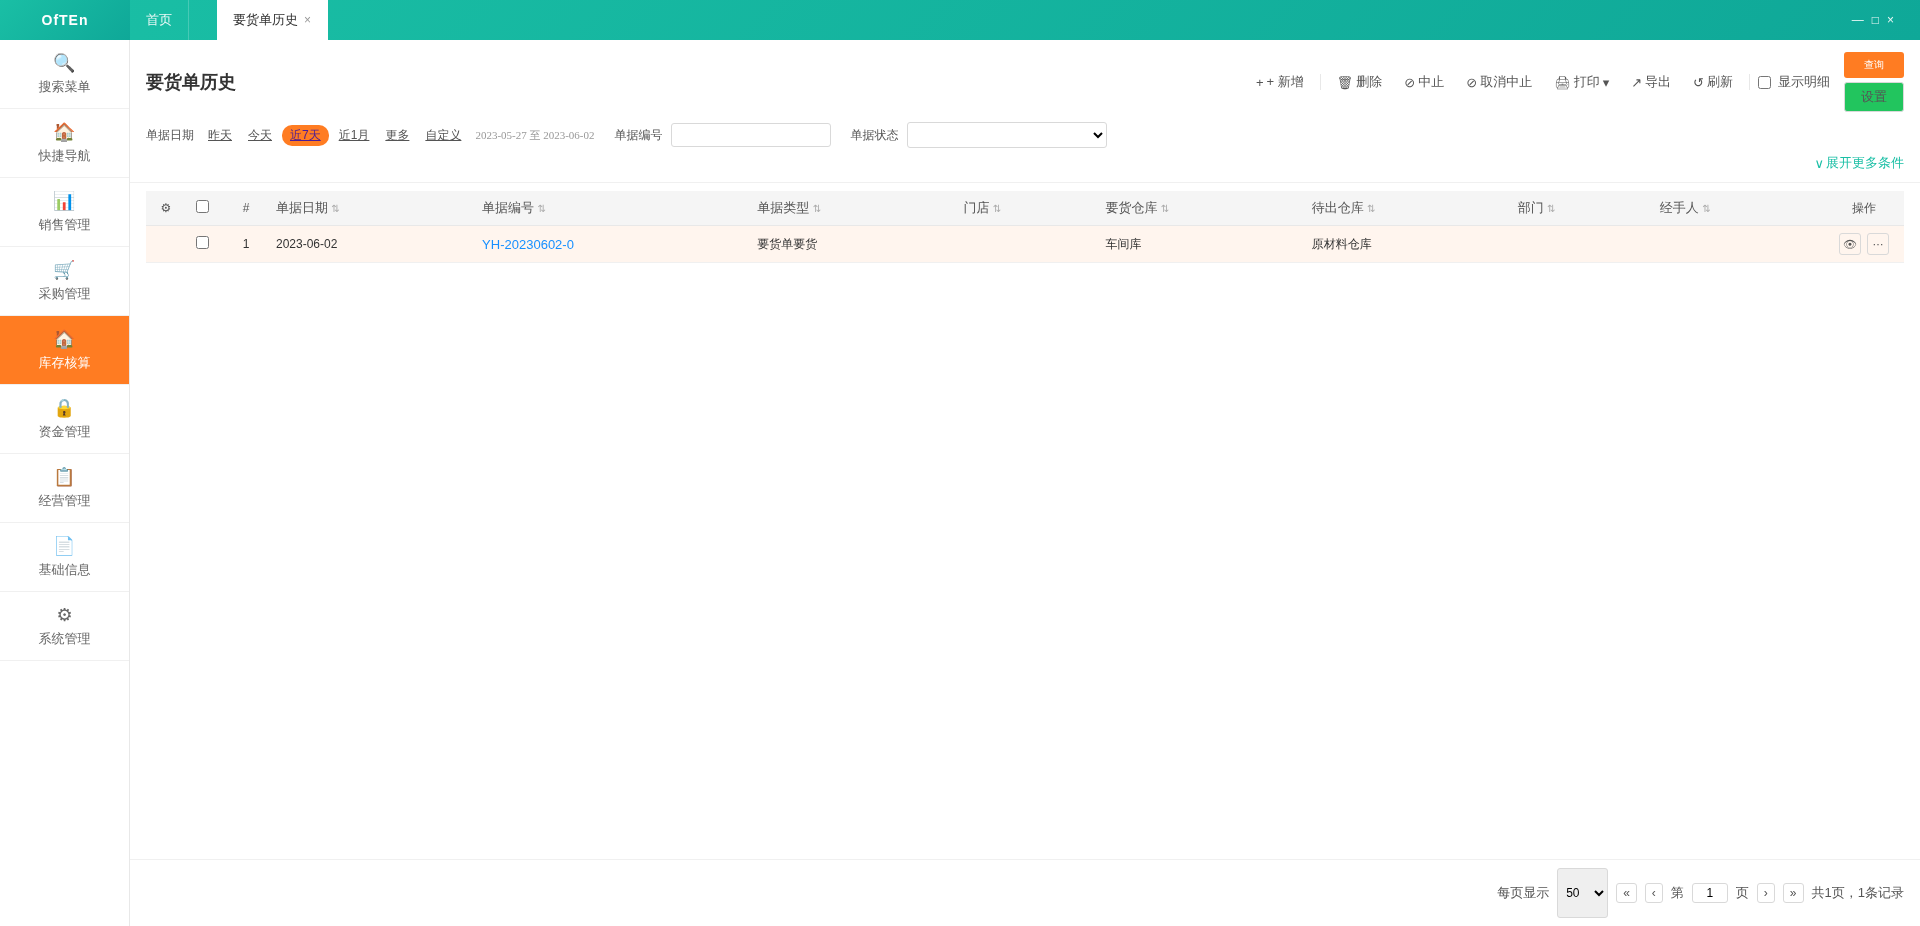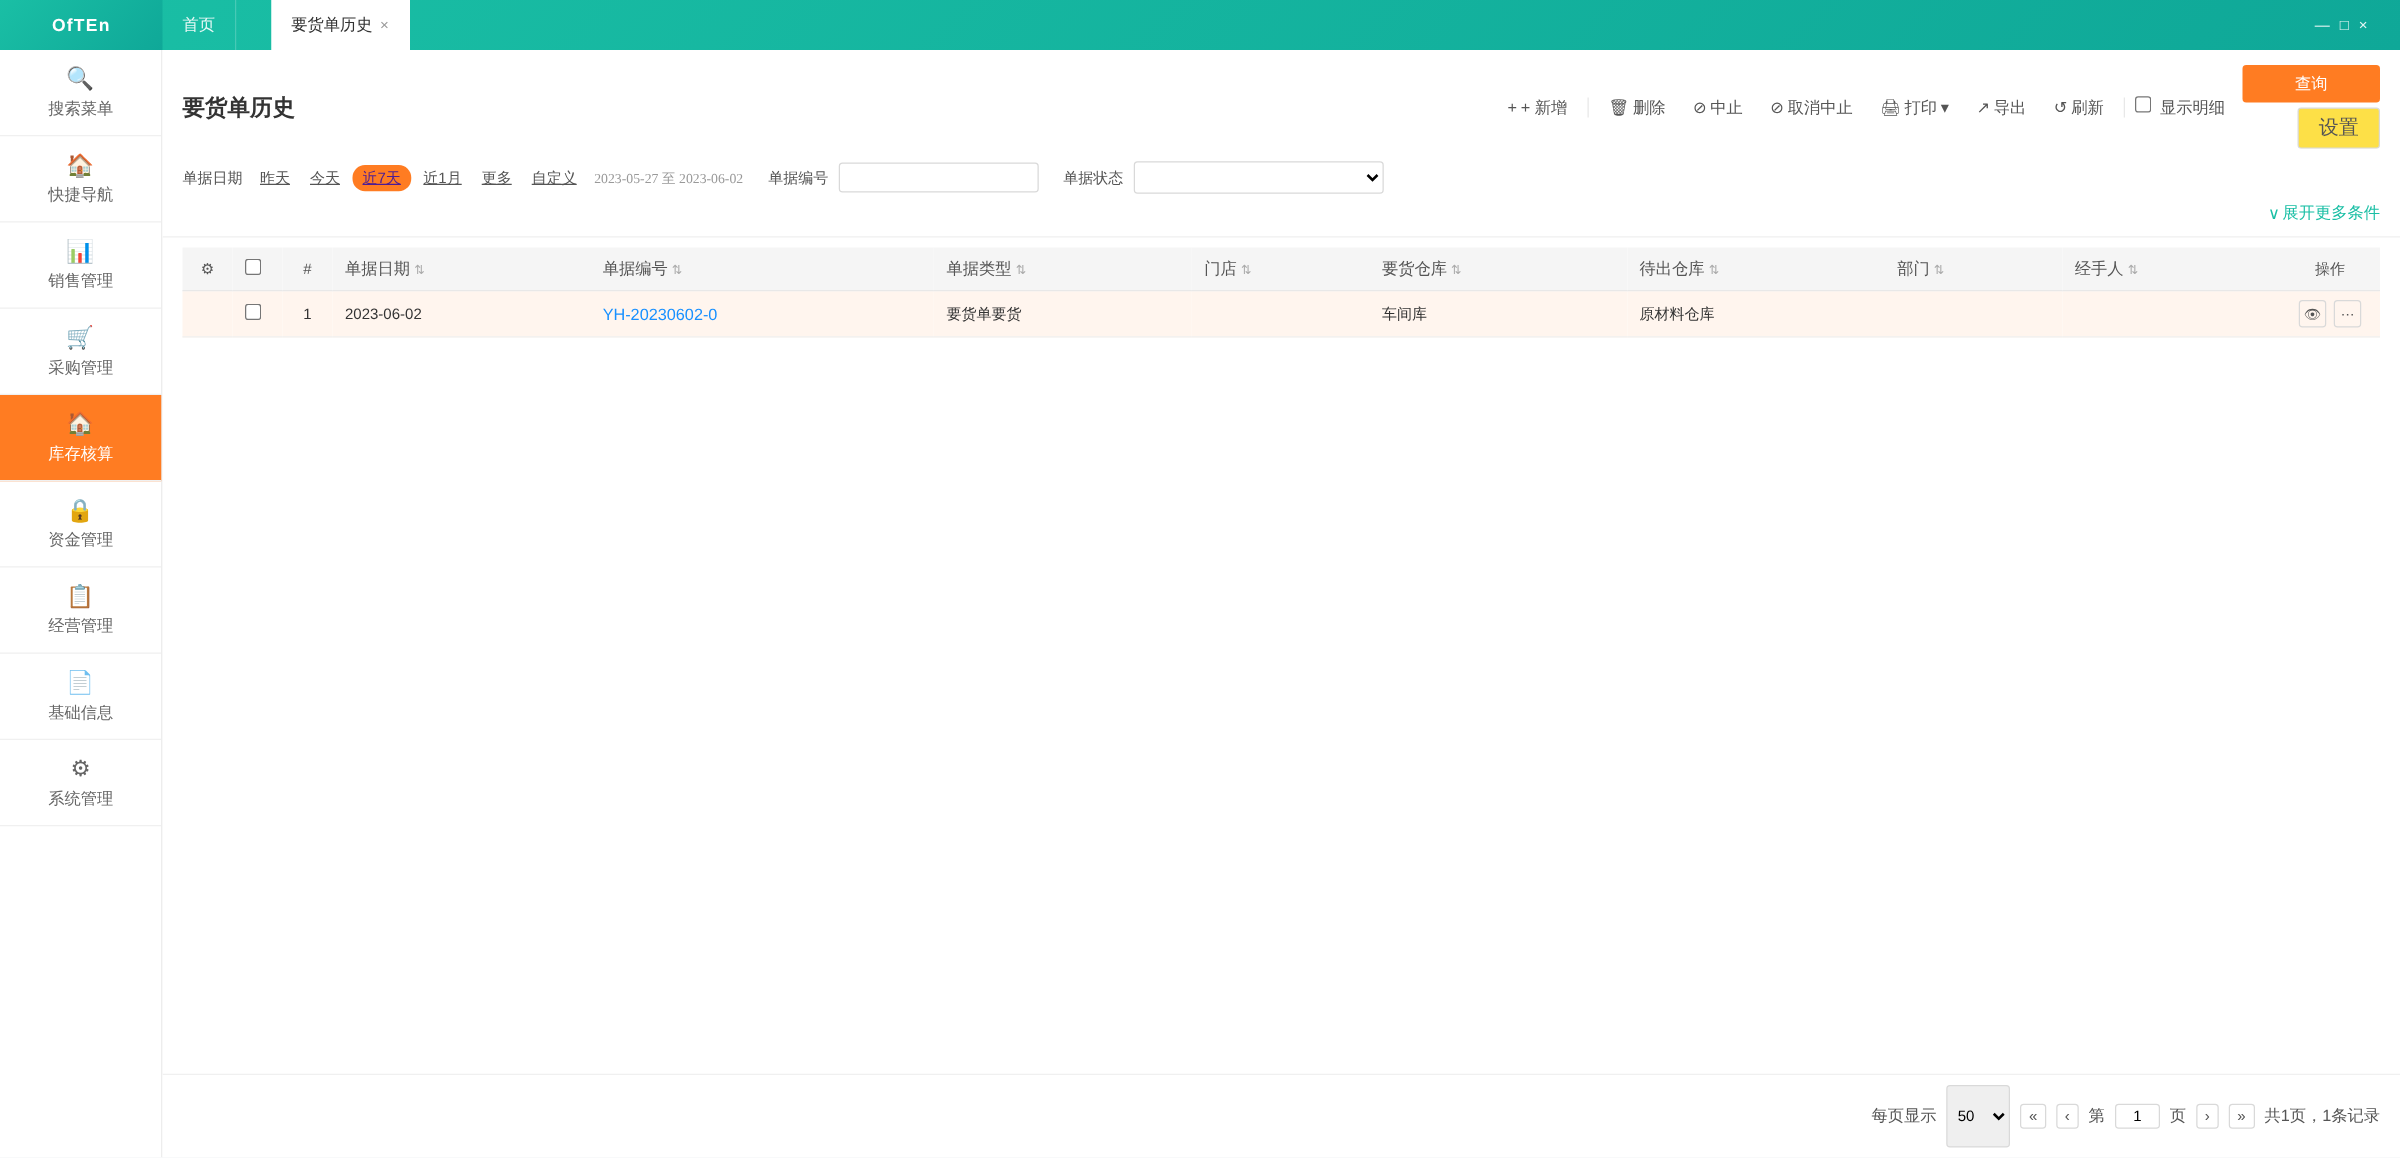--- a/index.html
+++ b/index.html
@@ -127,35 +127,34 @@
       color: #555;
       font-size: 12px;
     }
     .btn-query {
       background: #ff7c22;
       color: white;
       border: none;
       padding: 6px 16px;
       border-radius: 3px;
       cursor: pointer;
-      font-size: 13px;
+      font-size: 10px;
     }
     .btn-settings {
-      background: #fde047;
+      background: #22c55e;
       color: #555;
       border: 1px solid #d9d9d9;
       padding: 5px 16px;
       border-radius: 3px;
       cursor: pointer;
-      font-size: 16px;
-      margin-left: 44px;
+      font-size: 13px;
     }
     .btn-display {
       display: flex;
-      align-items: flex-start;
+      align-items: center;
       gap: 3px;
       font-size: 12px;
       color: #555;
       cursor: pointer;
     }
 
     
     .filter-bar {
       padding: 10px 16px;
       background: white;

